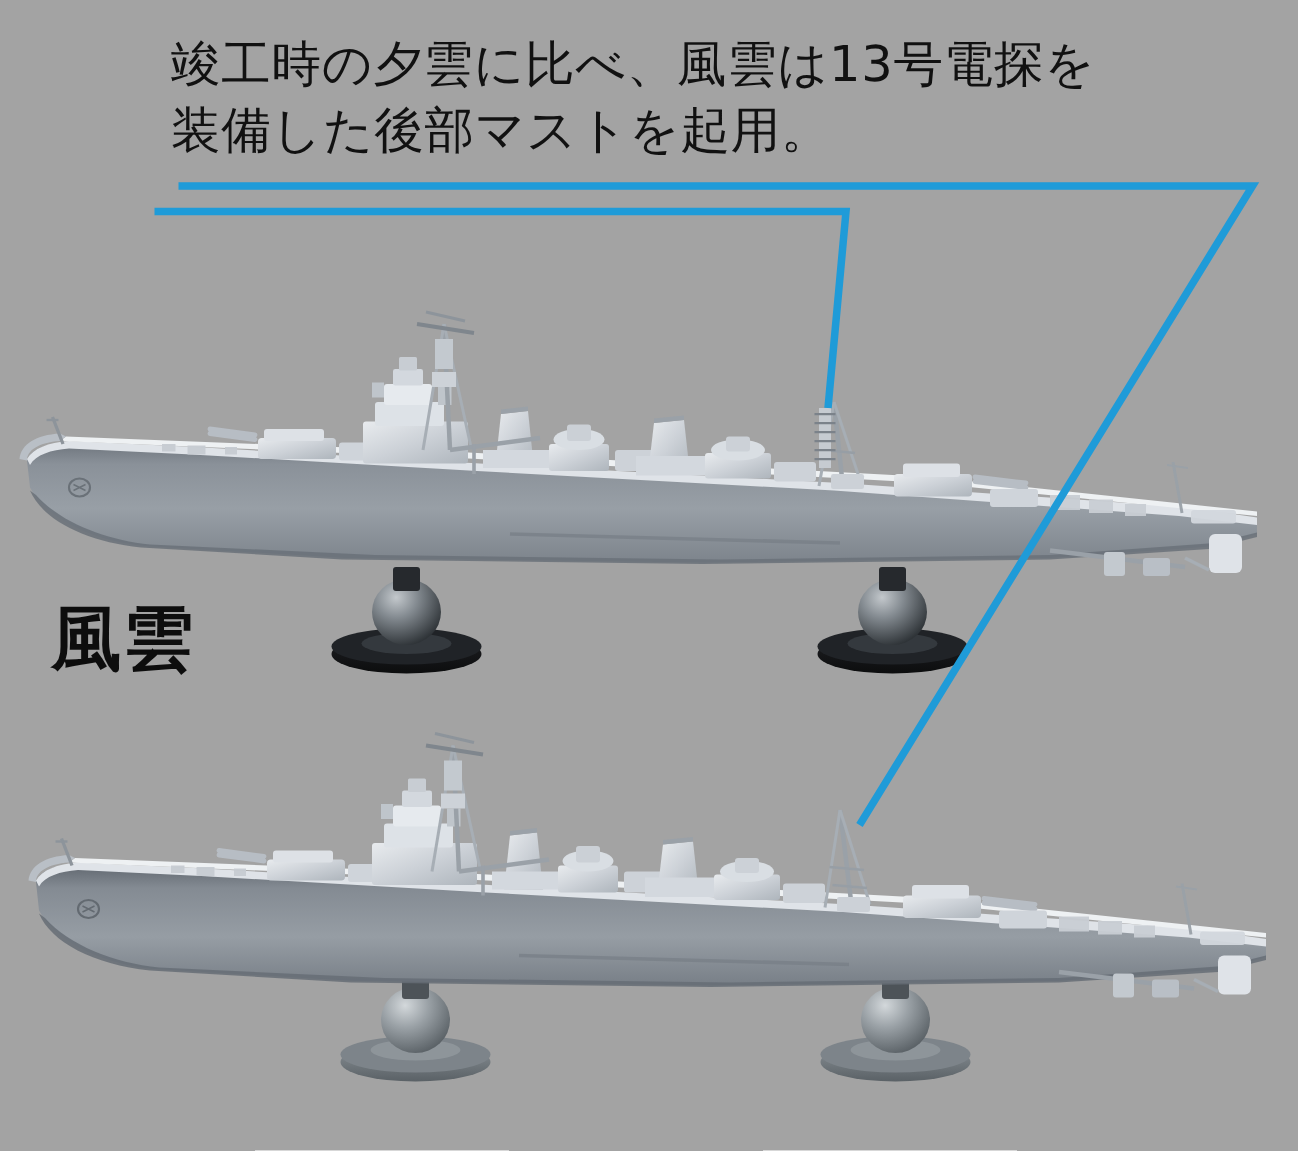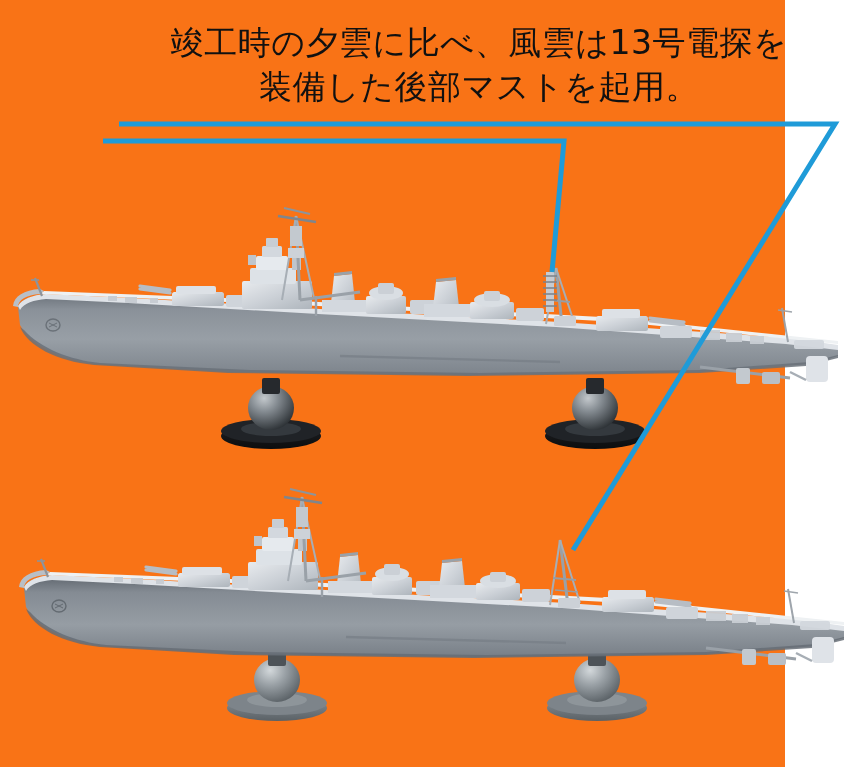--- a/index.html
+++ b/index.html
@@ -2,21 +2,21 @@
 <html lang="ja"><head>
 <meta charset="utf-8">
 <title>Kazagumo / Yugumo model comparison</title>
 <style>
   html,body{margin:0;padding:0;background:#ffffff;}
   body{
     font-family:"Liberation Sans","DejaVu Sans",sans-serif;
     width:865px;height:767px;
     position:relative;overflow:hidden;background:#ffffff;
   }
-  #stage{position:absolute;left:0;top:0;width:785px;height:767px;background:#f97316;text-align:center;}
+  #stage{position:absolute;left:0;top:0;width:865px;height:767px;background:#a3a3a3;}
 
   
   .caption{
     position:absolute;left:114px;top:21px;width:730px;
     font-family:"DejaVu Sans","Liberation Sans",sans-serif;
     font-size:33px;line-height:1.33;
     color:#111111;letter-spacing:0.5px;
     white-space:pre-line;font-weight:400;
   }
 
@@ -352,15 +352,16 @@
 
       <polyline class="leader" points="119,124 835,124 573,550" stroke="#1f9bd8" stroke-width="5"></polyline>
 
       <polyline class="leader" points="103,141 564,141 552,272" stroke="#1f9bd8" stroke-width="5"></polyline>
     </g>
   </svg>
 
   <div class="caption">竣工時の夕雲に比べ、風雲は13号電探を
 装備した後部マストを起用。</div>
 
+  <div class="shipname" id="label-kazagumo">風雲</div>
 
 
 </div>
 
 </body></html>

